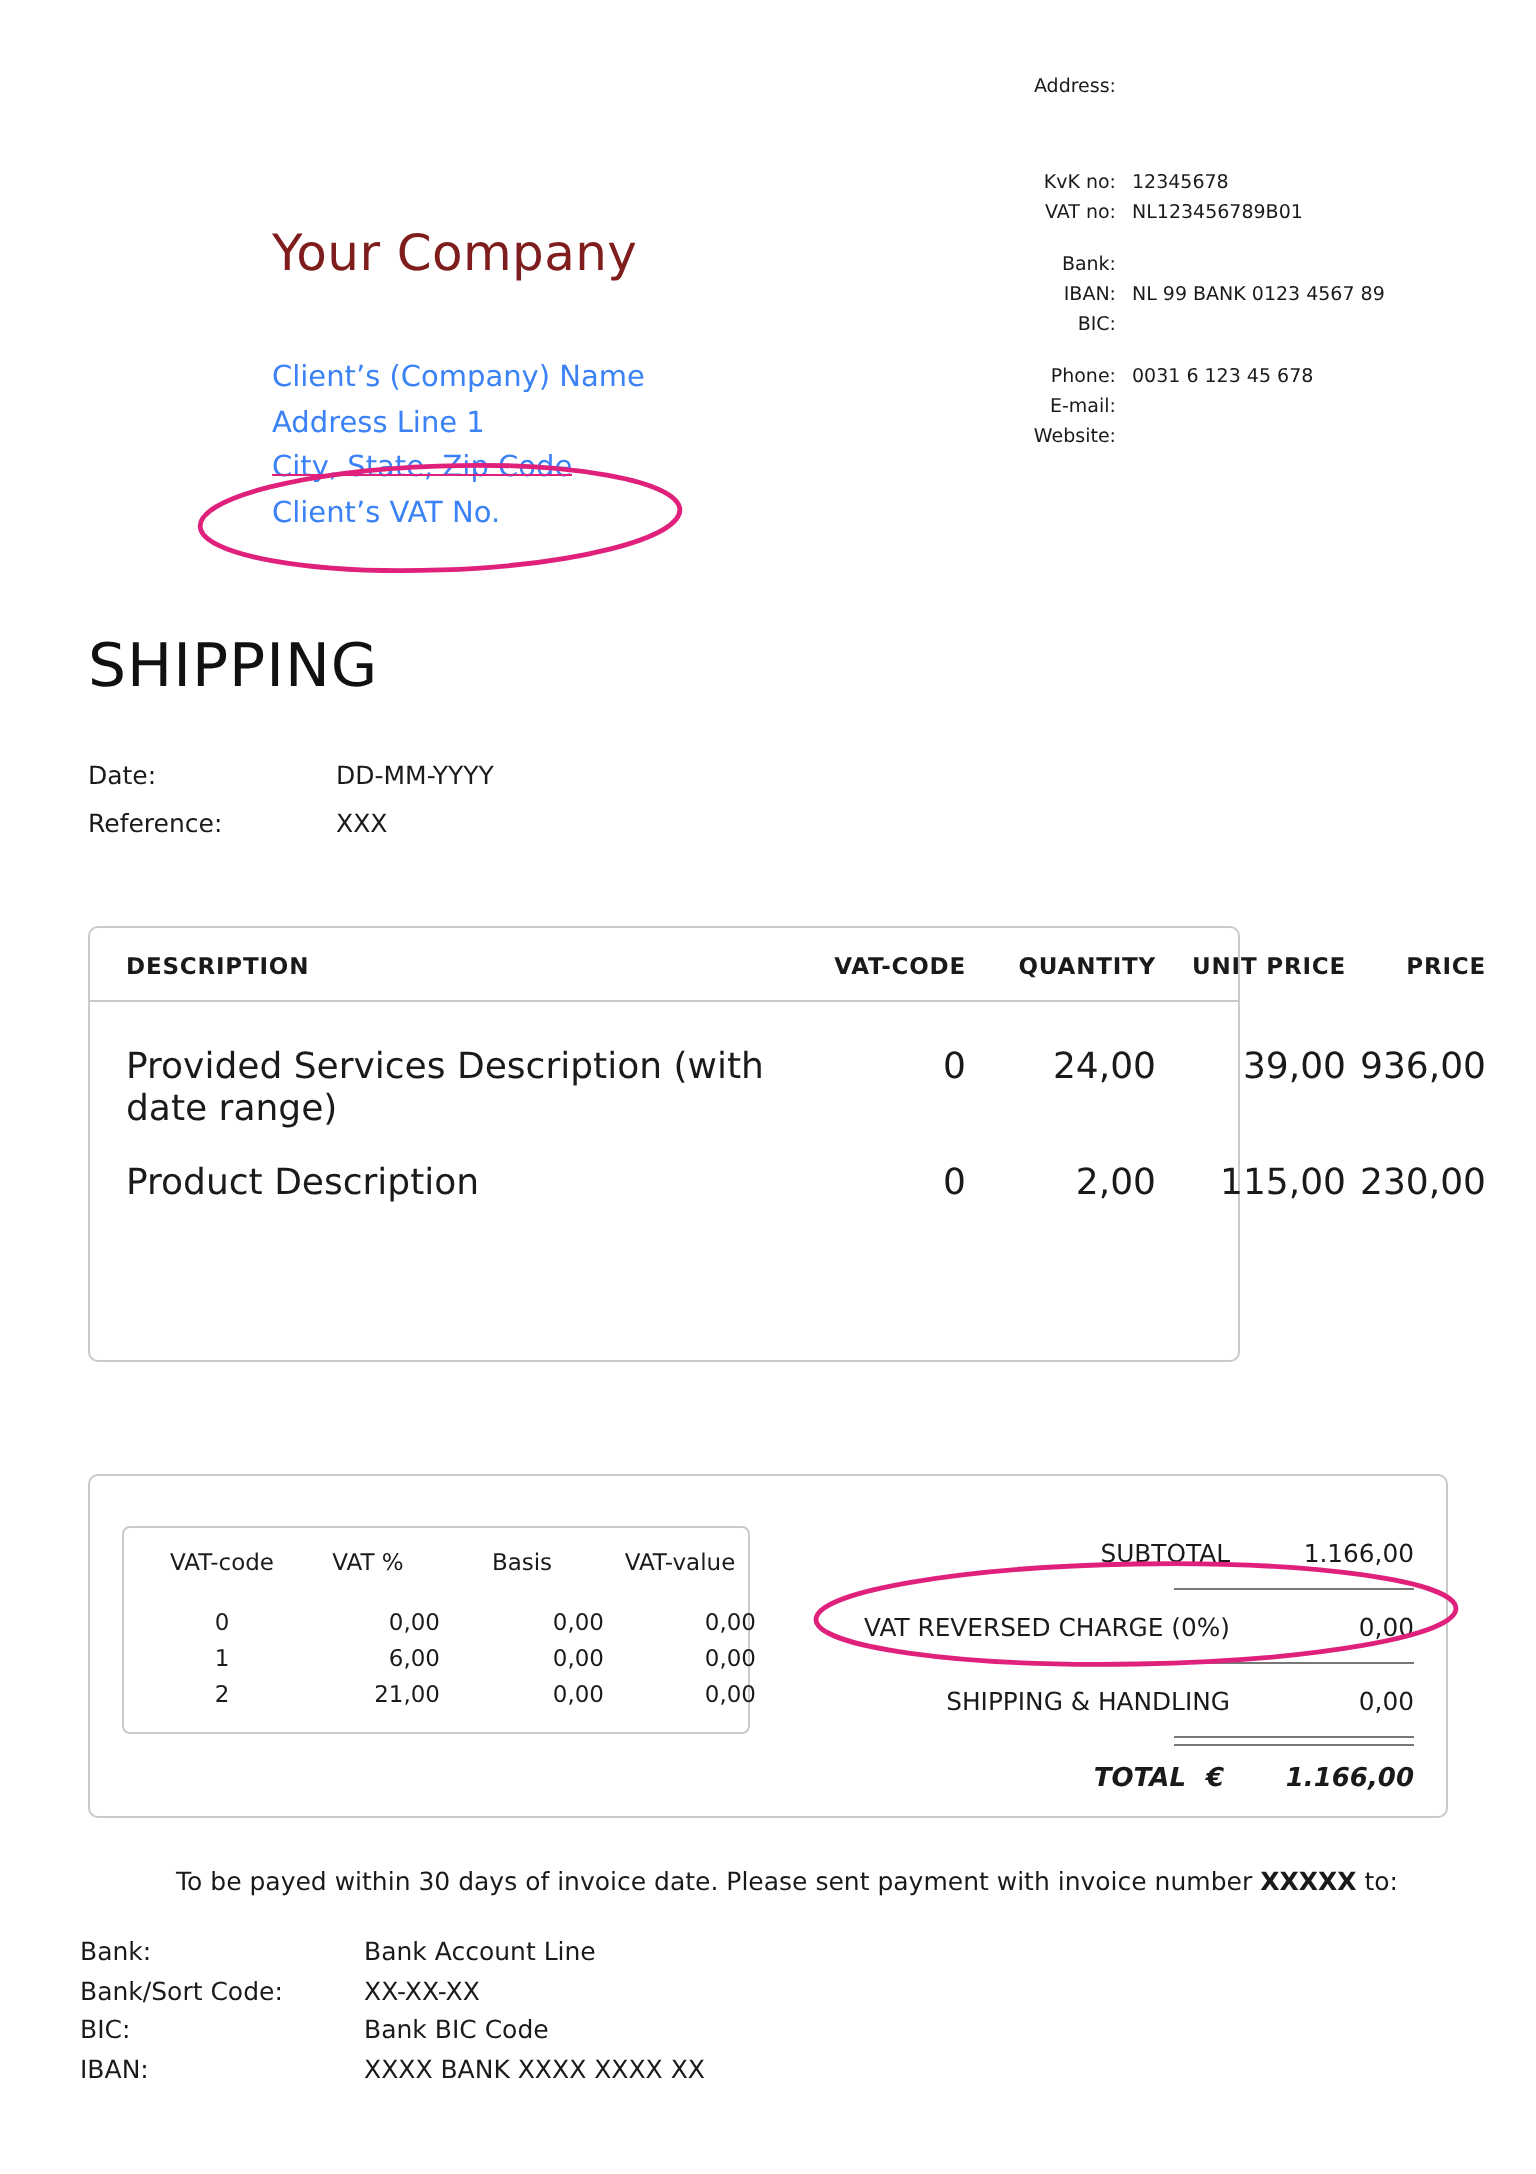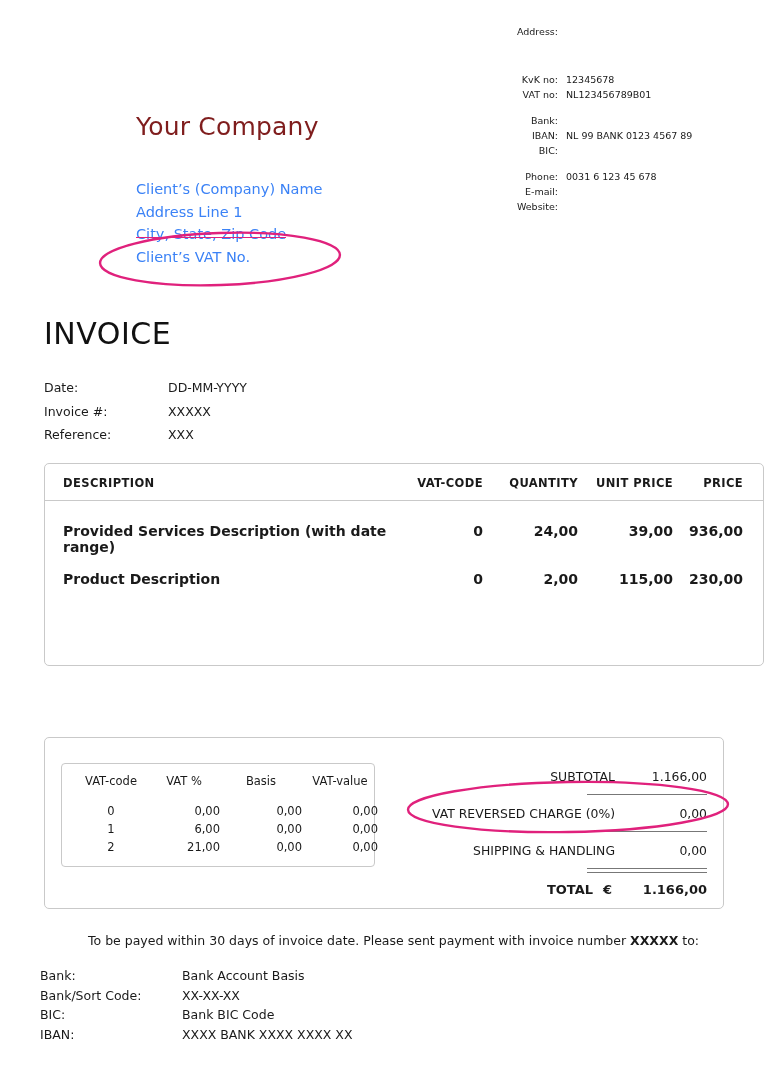--- a/index.html
+++ b/index.html
@@ -35,21 +35,21 @@
     left: 136px;
     top: 178px;
     font-size: 14.5px;
     line-height: 22.5px;
     color: #3b82f6;
   }
 
   .right-meta {
     position: absolute;
     left: 500px;
-    top: 24px;
+    top: 36px;
     width: 260px;
     font-size: 9.5px;
     color: #1a1a1a;
   }
   .right-meta .rowgrid {
     display: grid;
     grid-template-columns: 58px 1fr;
     column-gap: 8px;
     row-gap: 0px;
   }
@@ -86,21 +86,21 @@
     grid-template-columns: 124px 1fr;
   }
   .inv-meta .k { font-weight: normal; color:#1a1a1a;}
   .inv-meta .v { color:#1a1a1a; }
 
   
   .items {
     position: absolute;
     left: 44px;
     top: 463px;
-    width: 720px;
+    width: 576px;
     border: 1px solid #c9c9c9;
     border-radius: 5px;
     background: #fff;
     box-sizing: border-box;
   }
   .items-head {
     display: grid;
     grid-template-columns: 330px 90px 95px 95px 70px;
     padding: 12px 14px 10px 18px;
     font-size: 11.5px;
@@ -108,23 +108,22 @@
     letter-spacing: 0.4px;
     border-bottom: 1px solid #c9c9c9;
   }
   .items-head .c { text-align: right; }
   .items-head .c0 { text-align: left; }
 
   .items-body { padding: 14px 14px 70px 18px; }
   .item-row {
     display: grid;
     grid-template-columns: 330px 90px 95px 95px 70px;
-    font-size: 14px;
+    font-size: 18px;
     padding: 8px 0 8px 0;
-    font-weight: bold;
   }
   .item-row .c { text-align: right; }
   .item-row .c0 { text-align: left; }
 
   
   .totals-card {
     position: absolute;
     left: 44px;
     top: 737px;
     width: 680px;
@@ -181,20 +180,21 @@
     height: 3px;
     margin-left: 210px;
   }
   .total-row {
     display: grid;
     grid-template-columns: 1fr 26px 78px;
     align-items: center;
     height: 32px;
     font-weight: bold;
     font-size: 13px;
+    font-style: italic;
   }
   .total-row .lab { text-align: right; padding-right: 10px; }
   .total-row .cur { text-align: left; }
   .total-row .amt { text-align: right; }
 
   
   .pay-note {
     position: absolute;
     left: 40px;
     top: 933px;
@@ -272,30 +272,26 @@
     <div class="rowgrid">
       <div class="lbl">Phone:</div>
       <div class="val">0031 6 123 45 678</div>
       <div class="lbl">E-mail:</div>
       <div class="val"></div>
       <div class="lbl">Website:</div>
       <div class="val"></div>
     </div>
   </div>
 
-  <div class="invoice-title">INVOICE</div>
+  <div class="invoice-title">SHIPPING</div>
 
   <div class="inv-meta">
     <div class="g">
       <div class="k">Date:</div>
       <div class="v">DD-MM-YYYY</div>
-    </div>
-    <div class="g">
-      <div class="k">Invoice #:</div>
-      <div class="v">XXXXX</div>
     </div>
     <div class="g">
       <div class="k">Reference:</div>
       <div class="v">XXX</div>
     </div>
   </div>
 
   <div class="items">
     <div class="items-head">
       <div class="c0">DESCRIPTION</div>
@@ -375,21 +371,21 @@
     </div>
   </div>
 
   <div class="pay-note">
     <span>To be payed within 30 days of invoice date. Please sent payment with invoice number </span><b>XXXXX</b><span> to:</span>
   </div>
 
   <div class="bank-block">
     <div class="g">
       <div>Bank:</div>
-      <div>Bank Account Basis</div>
+      <div>Bank Account Line</div>
     </div>
     <div class="g">
       <div>Bank/Sort Code:</div>
       <div>XX-XX-XX</div>
     </div>
     <div class="g">
       <div>BIC:</div>
       <div>Bank BIC Code</div>
     </div>
     <div class="g">

